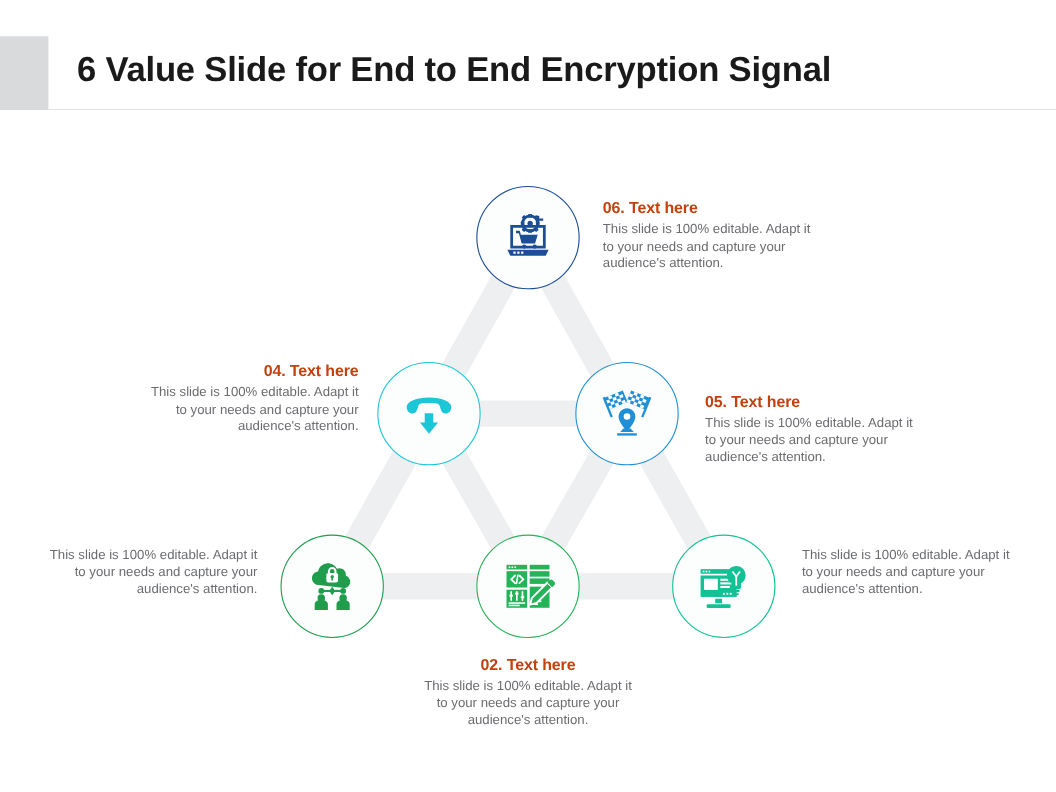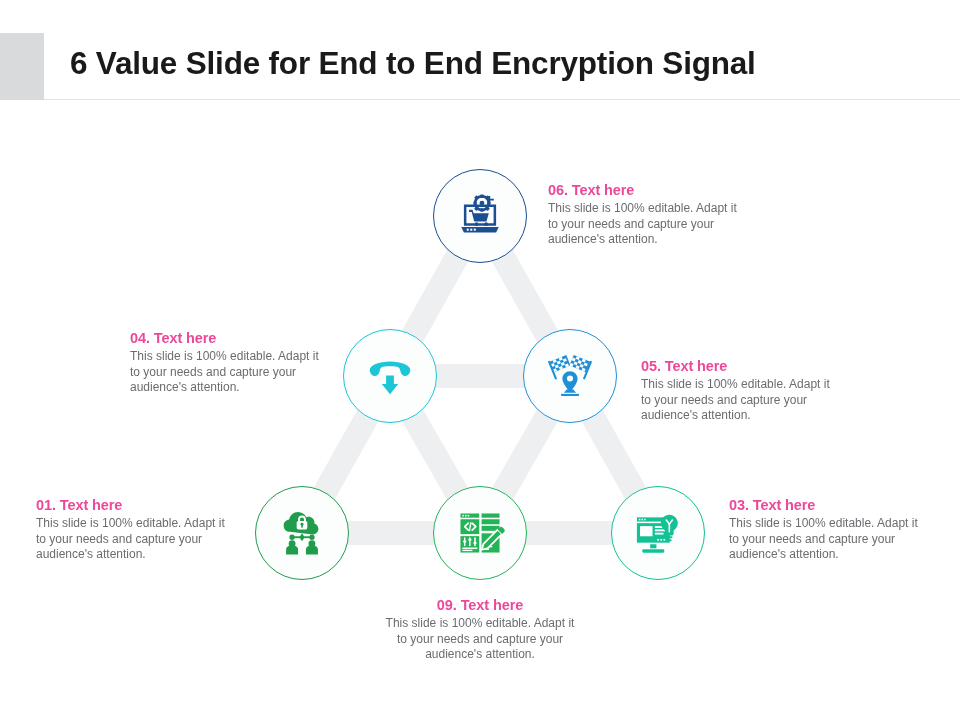--- a/index.html
+++ b/index.html
@@ -90,30 +90,30 @@
   .node svg { display: block; position: relative; z-index: 2; }
 
   
   .caption {
     position: absolute;
     width: 196px;
   }
   .caption .cap-title {
     font-size: 14.5px;
     font-weight: bold;
-    color: #ec4899;
+    color: #c2410c;
     margin-bottom: 3px;
     letter-spacing: -0.1px;
   }
   .caption .cap-body {
     font-size: 12px;
     color: #6b6c70;
     line-height: 15.5px;
   }
-  .align-right { }
+  .align-right { text-align: right; }
   .align-left  { text-align: left; }
   .align-center{ text-align: center; }
 </style>
 </head>
 <body>
 
 <div id="slide-header">
   <div id="header-accent-block"></div>
   <div id="slide-title">6 Value Slide for End to End Encryption Signal</div>
   <div id="header-rule"></div>
@@ -239,21 +239,20 @@
       <circle cx="44.7" cy="37.4" r="3.4"></circle>
       <path d="M32 32.4l3.4 5h-6.8z"></path>
       <path d="M32 42.4l-3.4-5h6.8z"></path>
       <circle cx="19.3" cy="45.6" r="4.4"></circle>
       <path d="M11.6 59.5v-6.1c0-3.6 3.4-5.7 7.7-5.7s7.7 2.1 7.7 5.7v6.1z"></path>
       <circle cx="44.7" cy="45.6" r="4.4"></circle>
       <path d="M37 59.5v-6.1c0-3.6 3.4-5.7 7.7-5.7s7.7 2.1 7.7 5.7v6.1z"></path>
     </svg>
   </div>
   <div class="caption align-right" style="left:36px; top:393px; width:198px;">
-    <div class="cap-title">01. Text here</div>
     <div class="cap-body">This slide is 100% editable. Adapt it to your needs and capture your audience's attention.</div>
   </div>
 
   <div class="node" style="left:433px; top:382px; color:#22b457;">
     <div class="node-halo"></div>
     <div class="node-ring"></div>
     <svg width="50" height="50" viewBox="0 0 64 64" fill="#22b457">
       <rect x="7" y="7" width="24" height="5.4"></rect>
       <rect x="9.4" y="8.8" width="2" height="2" fill="#fff"></rect>
       <rect x="12.8" y="8.8" width="2" height="2" fill="#fff"></rect>
@@ -283,21 +282,21 @@
         <rect x="36.6" y="48.6" width="11" height="1.8"></rect>
         <rect x="36.6" y="52" width="7" height="1.8"></rect>
       </g>
       <g transform="rotate(0 0 0)">
         <path d="M54.6 27.6l5.6 5.6L42 51.4l-7.6 2 2-7.6z" fill="#22b457" stroke="#fff" stroke-width="2.2" stroke-linejoin="round"></path>
         <path d="M54.6 27.6l5.6 5.6 2.6-2.6a2.5 2.5 0 0 0 0-3.6l-2-2a2.5 2.5 0 0 0-3.6 0z"></path>
       </g>
     </svg>
   </div>
   <div class="caption align-center" style="left:382px; top:493px; width:196px;">
-    <div class="cap-title">09. Text here</div>
+    <div class="cap-title">02. Text here</div>
     <div class="cap-body">This slide is 100% editable. Adapt it to your needs and capture your audience's attention.</div>
   </div>
 
   <div class="node" style="left:611px; top:382px; color:#12c295;">
     <div class="node-halo"></div>
     <div class="node-ring"></div>
     <svg width="50" height="50" viewBox="0 0 64 64" fill="#12c295">
       <rect x="5" y="12" width="42" height="5.4"></rect>
       <rect x="7.4" y="13.8" width="2" height="2" fill="#fff"></rect>
       <rect x="10.8" y="13.8" width="2" height="2" fill="#fff"></rect>
@@ -320,17 +319,16 @@
       <g stroke="#fff" stroke-width="2" stroke-linecap="round">
         <line x1="46.5" y1="30.4" x2="46.5" y2="20"></line>
         <line x1="46.5" y1="20.6" x2="42.6" y2="15.4"></line>
         <line x1="46.5" y1="20.6" x2="50.4" y2="15.4"></line>
       </g>
       <rect x="42.4" y="36.2" width="8.2" height="2.6" rx="1.2"></rect>
       <rect x="43.6" y="40" width="5.8" height="2.4" rx="1.1"></rect>
     </svg>
   </div>
   <div class="caption align-left" style="left:729px; top:393px; width:198px;">
-    <div class="cap-title">03. Text here</div>
     <div class="cap-body">This slide is 100% editable. Adapt it to your needs and capture your audience's attention.</div>
   </div>
 
 </div>
 
 </body></html>

